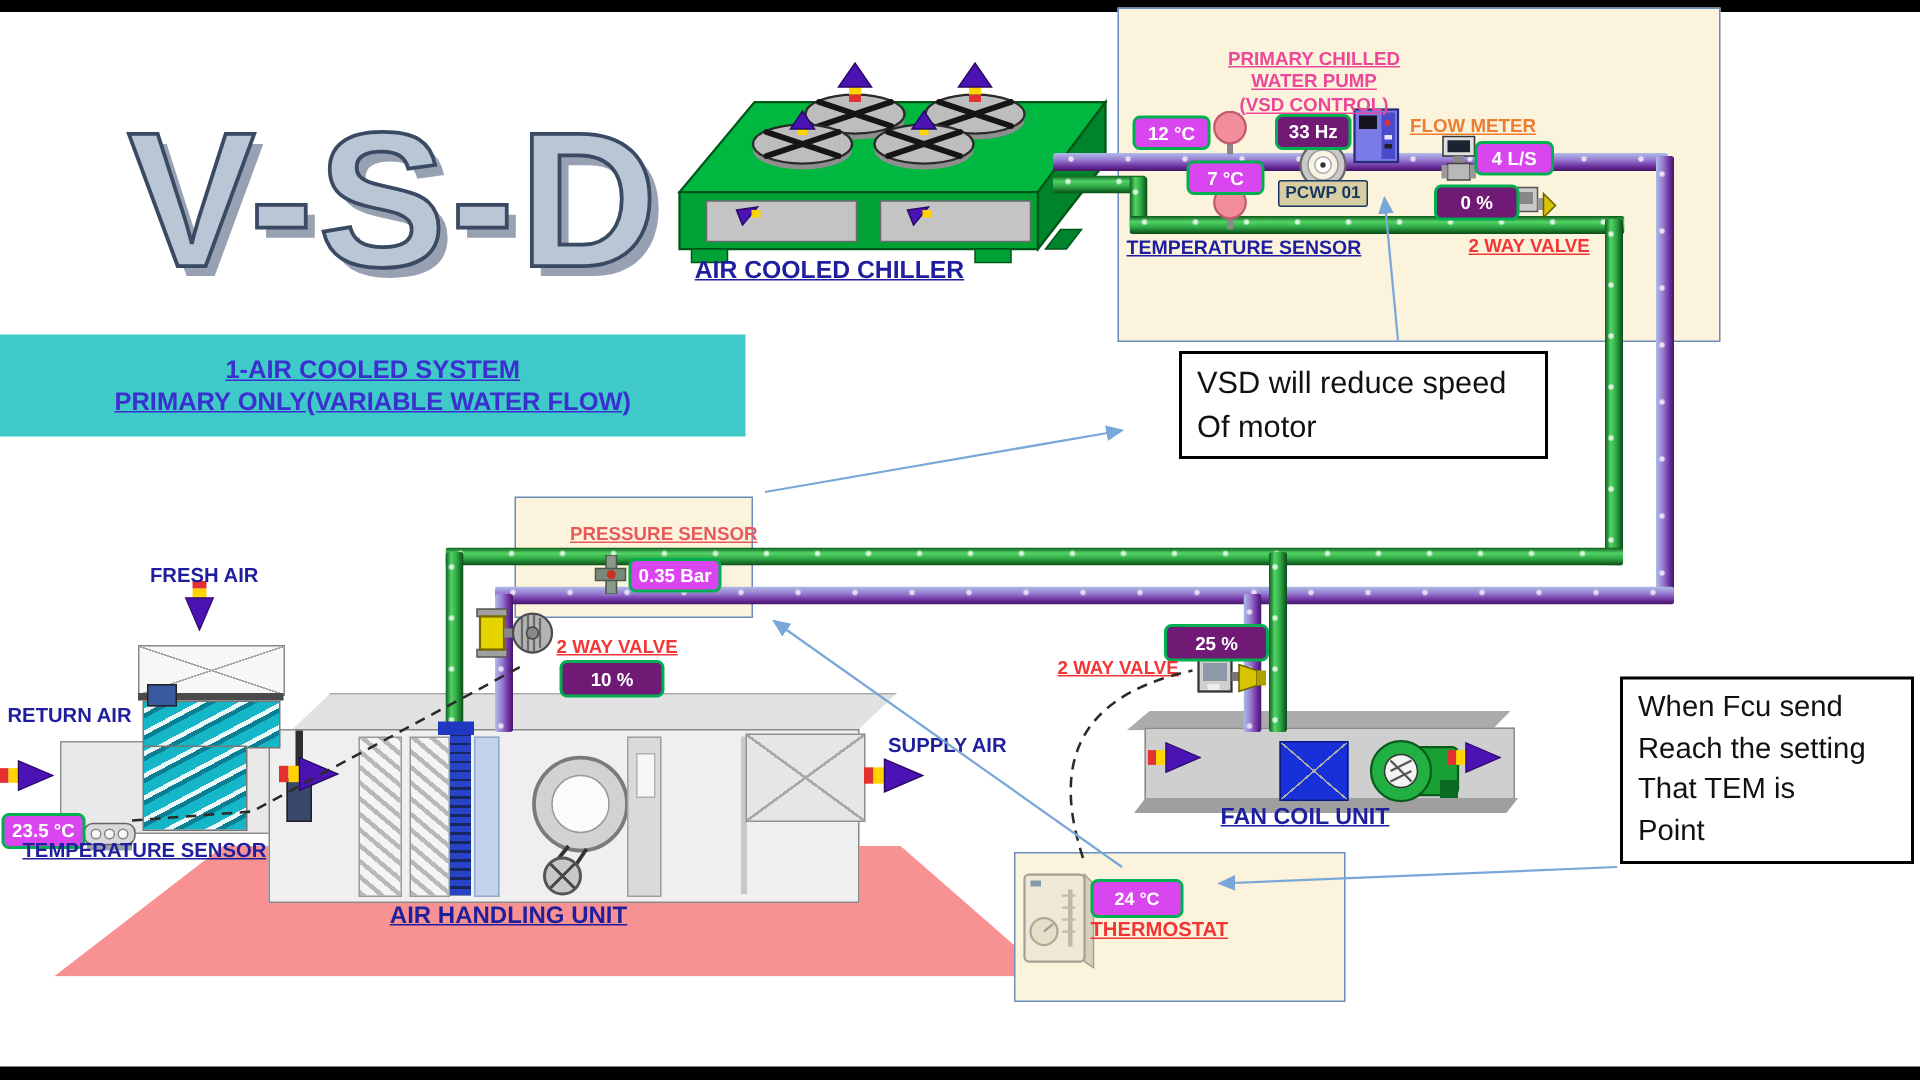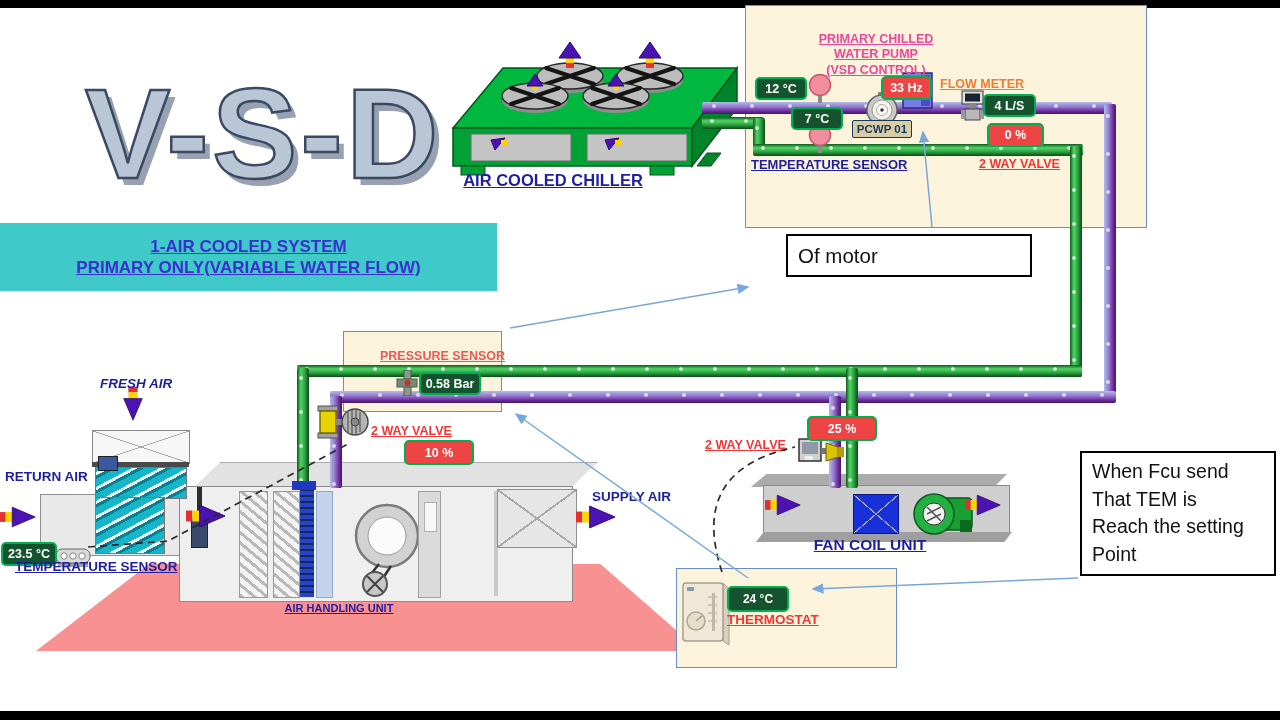--- a/index.html
+++ b/index.html
@@ -12,24 +12,24 @@
   .nou{text-decoration:none;}
   .navy{color:#1F1F9E;}
   .red{color:#F23535;}
   .salmon{color:#E85A5A;}
   .orange{color:#ED7D31;}
   .magenta{color:#ec4899;}
   .ctr{text-align:center;}
 
   .panel{position:absolute;background:#FBF3DB;border:1.6px solid #6C8EBF;z-index:1;}
 
-  .badge{position:absolute;background:#14532d;color:#fff;border:2px solid #00B050;
+  .badge{position:absolute;background:#d946ef;color:#fff;border:2px solid #00B050;
          border-radius:5px;font-weight:bold;font-size:12.5px;display:flex;align-items:center;
          justify-content:center;z-index:6;white-space:nowrap;}
-  .badge.olive{background:#ef4444;margin-left:31px;}
+  .badge.olive{background:#701a75;}
   .badge.tan{background:#D9CEA3;color:#17375E;border:1px solid #17375E;border-radius:2px;font-size:11.5px;}
 
   .pipe{position:absolute;z-index:3;}
   .pg-h{height:12px;border-radius:2px;
     background-image:radial-gradient(circle at 10px 4px, rgba(255,255,255,.8) 1.2px, transparent 2.4px),
       linear-gradient(180deg,#0C5A1B,#52D465 32%,#2FA845 62%,#0A4A16);
     background-size:34px 12px,100% 100%;}
   .pg-v{width:12px;border-radius:2px;
     background-image:radial-gradient(circle at 4px 10px, rgba(255,255,255,.8) 1.2px, transparent 2.4px),
       linear-gradient(90deg,#0C5A1B,#52D465 32%,#2FA845 62%,#0A4A16);
@@ -204,23 +204,23 @@
   </svg>
   <div class="lbl red" style="left:979px;top:149px;font-size:12.5px;">2 WAY VALVE</div>
   <div class="lbl navy" style="left:751px;top:149px;font-size:13px;">TEMPERATURE SENSOR</div>
 
   <div class="lbl salmon" style="left:348px;top:341px;font-size:12.5px;margin-left:32px;">PRESSURE SENSOR</div>
   <svg class="icon" style="left:395px;top:362px;" width="24" height="26" viewBox="0 0 24 26">
     <rect x="9" y="0" width="7" height="26" fill="#8A9A8A" stroke="#4A5A4A"></rect>
     <rect x="2" y="9" width="20" height="8" fill="#7A8A7A" stroke="#4A5A4A"></rect>
     <circle cx="12.5" cy="13" r="3" fill="#C83020"></circle>
   </svg>
-  <div class="badge" style="left:419px;top:364px;width:58px;height:19px;">0.58 Bar</div>
-
-  <div class="lbl navy nou" style="left:100px;top:368px;font-size:13.5px;font-style:italic;">FRESH AIR</div>
+  <div class="badge" style="left:419px;top:364px;width:58px;height:19px;">0.35 Bar</div>
+
+  <div class="lbl navy nou" style="left:100px;top:368px;font-size:13.5px;">FRESH AIR</div>
   <svg class="aarr" style="left:116px;top:384px;transform:rotate(90deg);" width="34" height="24">
         <use href="#flowarrow"></use>
       </svg>
 
   <div class="abs xbrace" style="left:92px;top:422px;width:96px;height:32px;background-color:#F7F7F7;border:1px solid #888;z-index:2;"></div>
   <div class="abs" style="left:92px;top:454px;width:97px;height:5px;background:#4A4A4A;z-index:2;"></div>
   <div class="abs teal-damp" style="left:95px;top:459px;width:90px;height:30px;z-index:2;"></div>
   <div class="abs" style="left:98px;top:448px;width:18px;height:13px;background:#3A5AA0;border:1px solid #222;z-index:3;"></div>
 
   <div class="lbl navy nou" style="left:5px;top:461px;font-size:13.5px;">RETURN AIR</div>
@@ -268,21 +268,21 @@
 
   <div class="badge" style="left:1px;top:534px;width:52px;height:20px;">23.5 °C</div>
   <svg class="icon" style="left:55px;top:535px;" width="38" height="26" viewBox="0 0 38 26">
     <rect x="3" y="19" width="30" height="5" fill="#9AA3AA"></rect>
     <rect x="1" y="6" width="34" height="14" rx="6" fill="#D9D9D9" stroke="#666"></rect>
     <circle cx="9" cy="13" r="3.2" fill="#F8F8F8" stroke="#888"></circle>
     <circle cx="18" cy="13" r="3.2" fill="#F8F8F8" stroke="#888"></circle>
     <circle cx="27" cy="13" r="3.2" fill="#F8F8F8" stroke="#888"></circle>
   </svg>
   <div class="lbl navy" style="left:15px;top:551px;font-size:13.5px;">TEMPERATURE SENSOR</div>
-  <div class="lbl navy ctr" style="left:255px;top:594px;width:168px;font-size:11px;">AIR HANDLING UNIT</div>
+  <div class="lbl navy ctr" style="left:255px;top:594px;width:168px;font-size:16px;">AIR HANDLING UNIT</div>
 
   <svg class="icon" style="left:314px;top:396px;" width="56" height="36" viewBox="0 0 56 36">
     <rect x="4" y="2" width="20" height="5" fill="#A0A0A0" stroke="#555"></rect>
     <rect x="4" y="29" width="20" height="5" fill="#A0A0A0" stroke="#555"></rect>
     <rect x="6" y="7" width="16" height="22" fill="#E6D400" stroke="#7A6A00" stroke-width="1.5"></rect>
     <rect x="22" y="15" width="8" height="6" fill="#888"></rect>
     <circle cx="41" cy="18" r="13" fill="#B4B4B4" stroke="#4A4A4A" stroke-width="1.5"></circle>
     <path d="M34,8 L34,28 M38,6 L38,30 M42,6 L42,30 M46,8 L46,28" stroke="#6A6A6A" stroke-width="1.5"></path>
     <circle cx="41" cy="18" r="4" fill="#888" stroke="#444"></circle>
   </svg>
@@ -341,23 +341,24 @@
     </defs>
     <path d="M88,539 L168,533 L348,436" fill="none" stroke="#2B2B2B" stroke-width="1.7" stroke-dasharray="7,5"></path>
     <path d="M722,564 C705,512 708,458 795,439" fill="none" stroke="#2B2B2B" stroke-width="1.7" stroke-dasharray="7,5"></path>
     <line x1="510" y1="320" x2="748" y2="279" stroke="#7AA7D9" stroke-width="1.5" marker-end="url(#ah)"></line>
     <line x1="932" y1="219" x2="923" y2="124" stroke="#7AA7D9" stroke-width="1.5" marker-end="url(#ah)"></line>
     <line x1="748" y1="570" x2="516" y2="406" stroke="#7AA7D9" stroke-width="1.5" marker-end="url(#ah)"></line>
     <line x1="1078" y1="570" x2="813" y2="581" stroke="#7AA7D9" stroke-width="1.5" marker-end="url(#ah)"></line>
   </svg>
 
   <div class="note" style="left:786px;top:226px;width:222px;">
+    <div>VSD will reduce speed</div>
     <div>Of motor</div>
   </div>
   <div class="note" style="left:1080px;top:443px;width:172px;font-size:19.5px;">
     <div>When Fcu send</div>
+    <div>Reach the setting</div>
     <div>That TEM is</div>
-    <div>Reach the setting</div>
     <div>Point</div>
   </div>
 
 </div>
 </div>
 
 </body></html>

